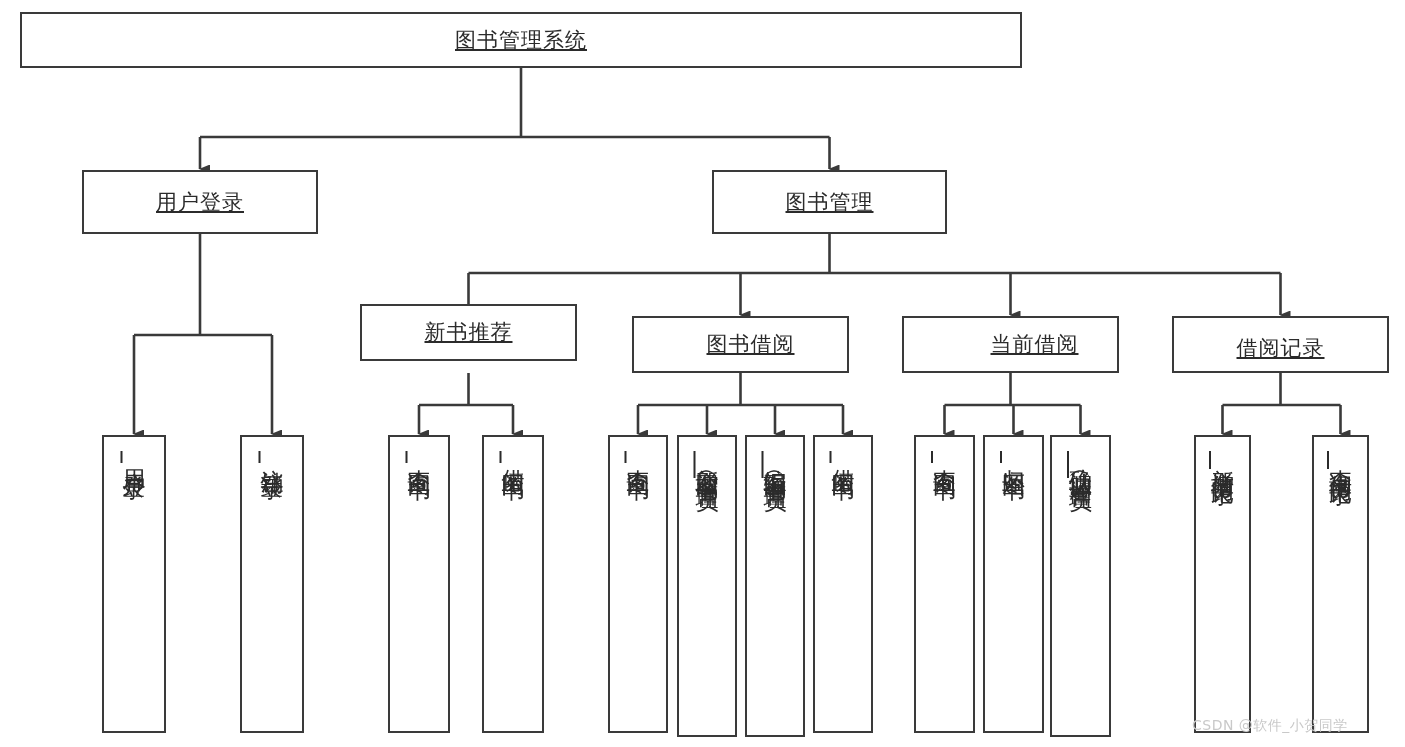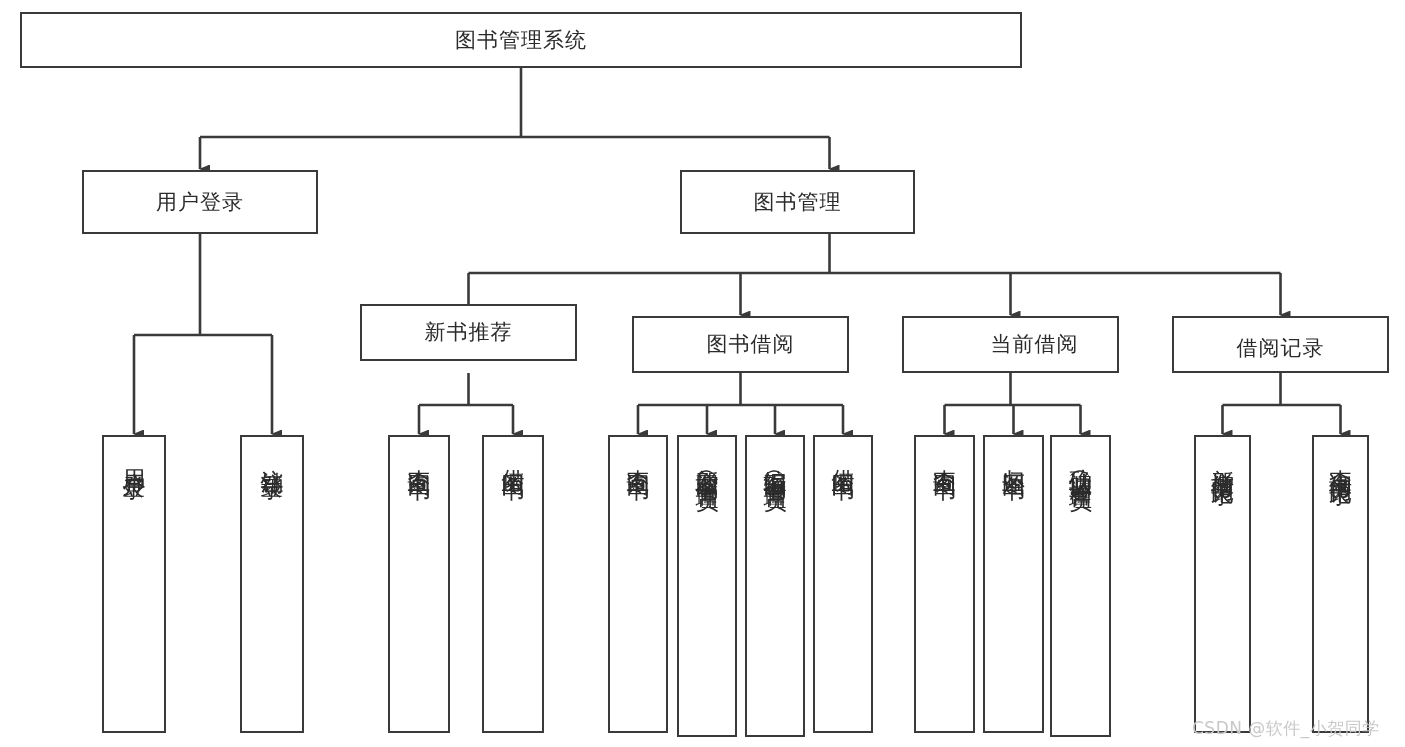--- a/index.html
+++ b/index.html
@@ -17,20 +17,21 @@
     border:2px solid #3a3a3a;
     box-sizing:border-box;
     display:flex;
     align-items:center;
     justify-content:center;
   }
   .node-label{
     color:#2b2b2b;
     line-height:1.18;
     white-space:pre;
+    text-decoration:underline;
   }
   .node.horizontal .node-label{
     writing-mode:horizontal-tb;
     font-size:21px;
     letter-spacing:1px;
   }
   .node.vertical{
     align-items:flex-start;
     padding-top:14px;
   }
@@ -39,21 +40,21 @@
     text-orientation:upright;
     font-size:23px;
     letter-spacing:3px;
     line-height:1;
   }
   .node.root .node-label{font-size:21px;}
 
   #watermark{
     position:absolute;
     color:#c9c9c9;
-    font-size:17px;
+    font-size:14px;
     letter-spacing:0.5px;
     white-space:nowrap;
     user-select:none;
     pointer-events:none;
   }
 </style>
 </head>
 <body>
 
 <div id="diagram-root">
@@ -99,21 +100,21 @@
         <line x1="1340.5" y1="405" x2="1340.5" y2="434" stroke="#3a3a3a" stroke-width="2.6" marker-end="url(#arrowhead)"></line>
       </g>
   </svg>
   <div id="nodes-layer">
       <div class="node horizontal root" style="left: 20px; top: 12px; width: 1002px; height: 56px; border-color: rgb(58, 58, 58); background: rgb(255, 255, 255);">
         <span class="node-label" style="color: rgb(43, 43, 43);">图书管理系统</span>
       </div>
       <div class="node horizontal" style="left: 82px; top: 170px; width: 236px; height: 64px; border-color: rgb(58, 58, 58); background: rgb(255, 255, 255);">
         <span class="node-label" style="color: rgb(43, 43, 43);">用户登录</span>
       </div>
-      <div class="node horizontal" style="left: 680px; top: 170px; width: 235px; height: 64px; border-color: rgb(58, 58, 58); background: rgb(255, 255, 255);">
+      <div class="node horizontal" style="left: 712px; top: 170px; width: 235px; height: 64px; border-color: rgb(58, 58, 58); background: rgb(255, 255, 255);">
         <span class="node-label" style="color: rgb(43, 43, 43);">图书管理</span>
       </div>
       <div class="node horizontal" style="left: 360px; top: 304px; width: 217px; height: 57px; border-color: rgb(58, 58, 58); background: rgb(255, 255, 255);">
         <span class="node-label" style="color: rgb(43, 43, 43);">新书推荐</span>
       </div>
       <div class="node horizontal" style="left: 632px; top: 316px; width: 217px; height: 57px; border-color: rgb(58, 58, 58); background: rgb(255, 255, 255); padding-left: 20px;">
         <span class="node-label" style="color: rgb(43, 43, 43);">图书借阅</span>
       </div>
       <div class="node horizontal" style="left: 902px; top: 316px; width: 217px; height: 57px; border-color: rgb(58, 58, 58); background: rgb(255, 255, 255);">
         <span class="node-label" style="color: rgb(43, 43, 43); margin-left: 48px;">当前借阅</span>

